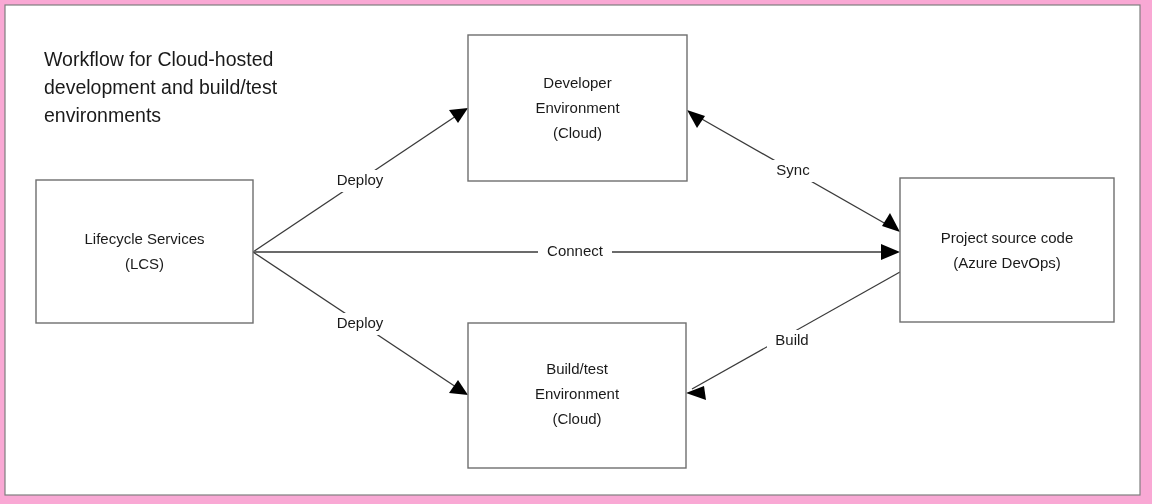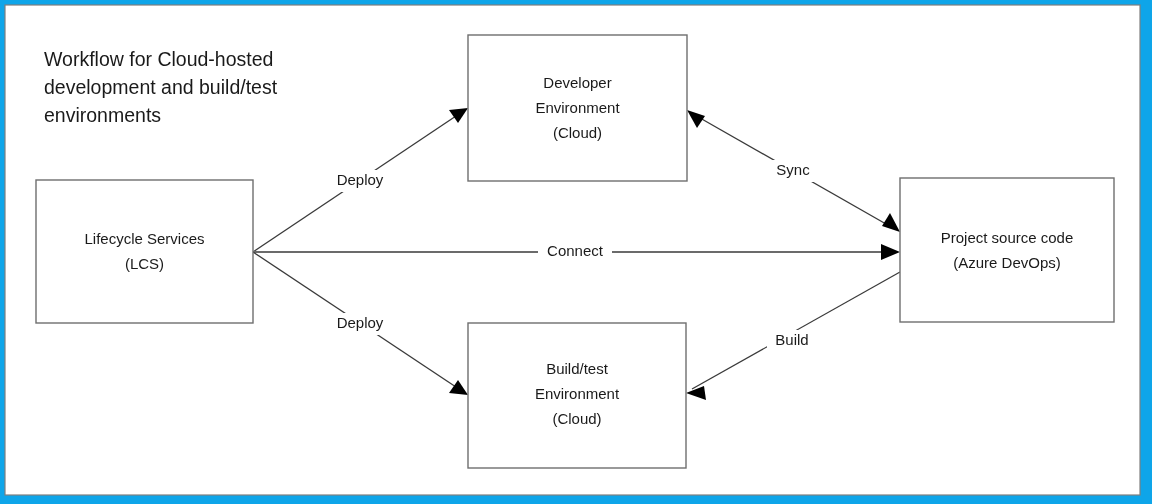--- a/index.html
+++ b/index.html
@@ -11,21 +11,21 @@
   body {
     width: 1152px;
     height: 504px;
     font-family: "Liberation Sans", sans-serif;
     overflow: hidden;
   }
   #canvas {
     position: relative;
     width: 1152px;
     height: 504px;
-    background: #0ea5e9;
+    background: #f9a8d4;
   }
   #diagram-svg {
     position: absolute;
     left: 0;
     top: 0;
     width: 1152px;
     height: 504px;
     display: block;
   }
   .frame-rect {

